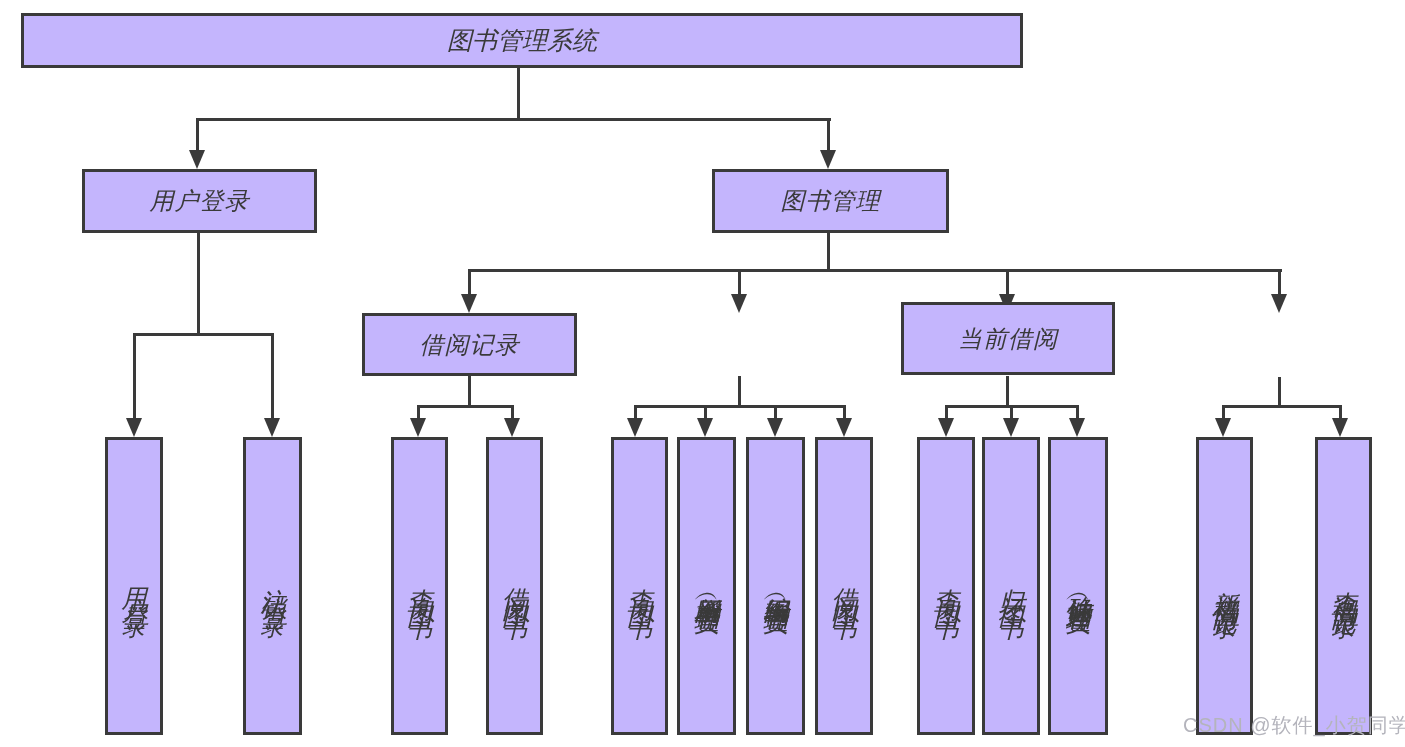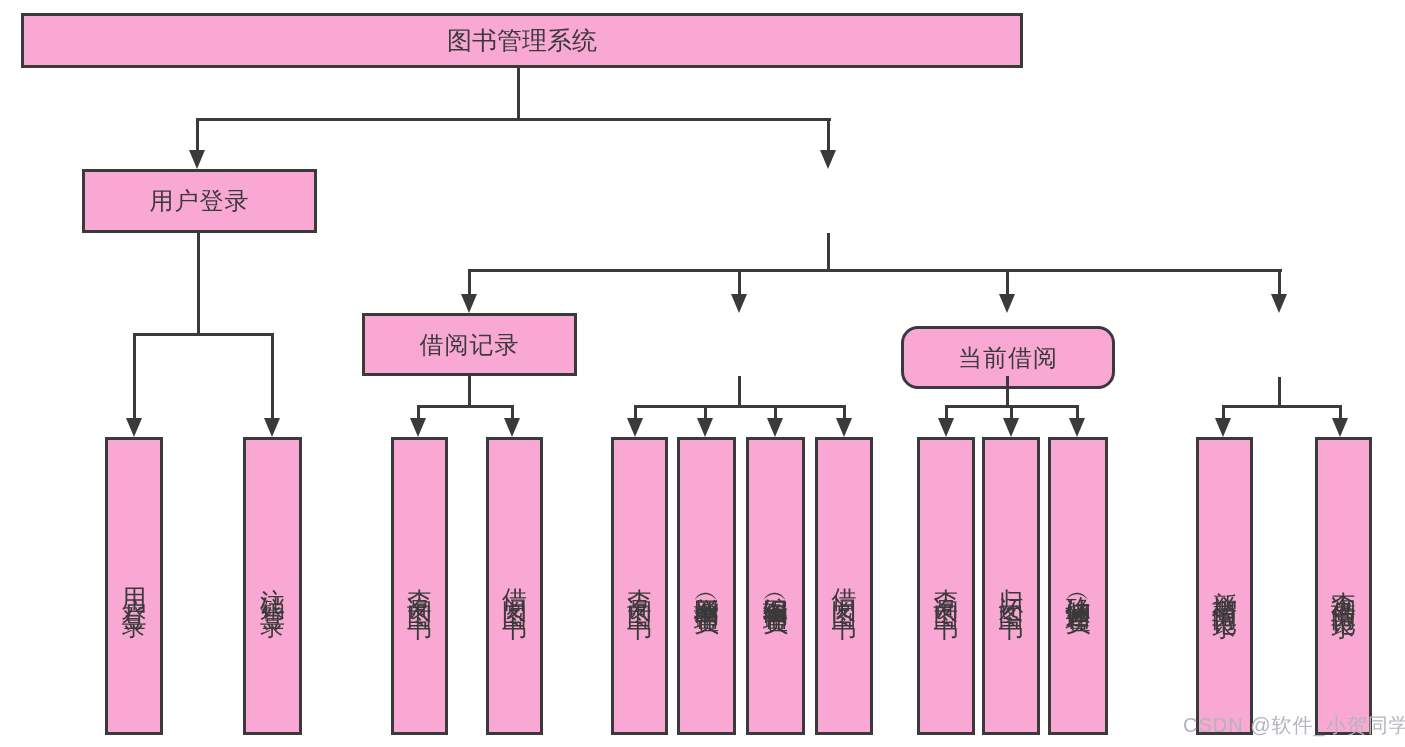--- a/index.html
+++ b/index.html
@@ -8,25 +8,26 @@
     width:1405px;height:747px;
     background:#ffffff;
     font-family:"Liberation Sans","DejaVu Sans",sans-serif;
     color:#3a3a3a;
     overflow:hidden;
   }
   .box{
     position:absolute;
     box-sizing:border-box;
     border:3px solid #3a3a3a;
-    background:#f9a8d4;
+    background:#c4b5fd;
     display:flex;
     align-items:center;
     justify-content:center;
     text-align:center;
+    font-style:italic;
   }
   .hbox{font-size:24px;letter-spacing:1px;}
   .rootbox{font-size:25px;}
   .vtext{
     writing-mode:vertical-rl;
     text-orientation:mixed;
     font-size:25px;
     line-height:1;
     white-space:nowrap;
   }
@@ -62,20 +63,23 @@
   <div class="line" style="left:517px;top:68px;width:3px;height:53px;"></div>
   <div class="line" style="left:196px;top:118px;width:635px;height:3px;"></div>
   <div class="line" style="left:196px;top:120px;width:3px;height:34px;"></div>
   <div class="line" style="left:827px;top:120px;width:3px;height:34px;"></div>
   <div class="arrow" style="left:189px;top:150px;"></div>
   <div class="arrow" style="left:820px;top:150px;"></div>
 
   <div class="box hbox" style="left:82px;top:169px;width:235px;height:64px;">
     <span>用户登录</span>
   </div>
+  <div class="box hbox" style="left:712px;top:169px;width:237px;height:64px;">
+    <span>图书管理</span>
+  </div>
 
   <div class="line" style="left:197px;top:233px;width:3px;height:103px;"></div>
   <div class="line" style="left:133px;top:333px;width:141px;height:3px;"></div>
   <div class="line" style="left:133px;top:335px;width:3px;height:85px;"></div>
   <div class="line" style="left:271px;top:335px;width:3px;height:85px;"></div>
   <div class="arrow" style="left:126px;top:418px;"></div>
   <div class="arrow" style="left:264px;top:418px;"></div>
 
   <div class="line" style="left:827px;top:233px;width:3px;height:39px;"></div>
   <div class="line" style="left:468px;top:269px;width:814px;height:3px;"></div>
@@ -84,21 +88,21 @@
   <div class="line" style="left:1006px;top:271px;width:3px;height:25px;"></div>
   <div class="line" style="left:1278px;top:271px;width:3px;height:25px;"></div>
   <div class="arrow" style="left:461px;top:294px;"></div>
   <div class="arrow" style="left:731px;top:294px;"></div>
   <div class="arrow" style="left:999px;top:294px;"></div>
   <div class="arrow" style="left:1271px;top:294px;"></div>
 
   <div class="box hbox" style="left:362px;top:313px;width:215px;height:63px;">
     <span>借阅记录</span>
   </div>
-  <div class="box hbox" style="left:901px;top:326px;width:214px;height:63px;border-radius:17px;">
+  <div class="box hbox" style="left:901px;top:302px;width:214px;height:73px;">
     <span>当前借阅</span>
   </div>
 
   <div class="line" style="left:468px;top:376px;width:3px;height:32px;"></div>
   <div class="line" style="left:417px;top:405px;width:97px;height:3px;"></div>
   <div class="line" style="left:417px;top:407px;width:3px;height:14px;"></div>
   <div class="line" style="left:511px;top:407px;width:3px;height:14px;"></div>
   <div class="arrow" style="left:410px;top:418px;"></div>
   <div class="arrow" style="left:504px;top:418px;"></div>
 

